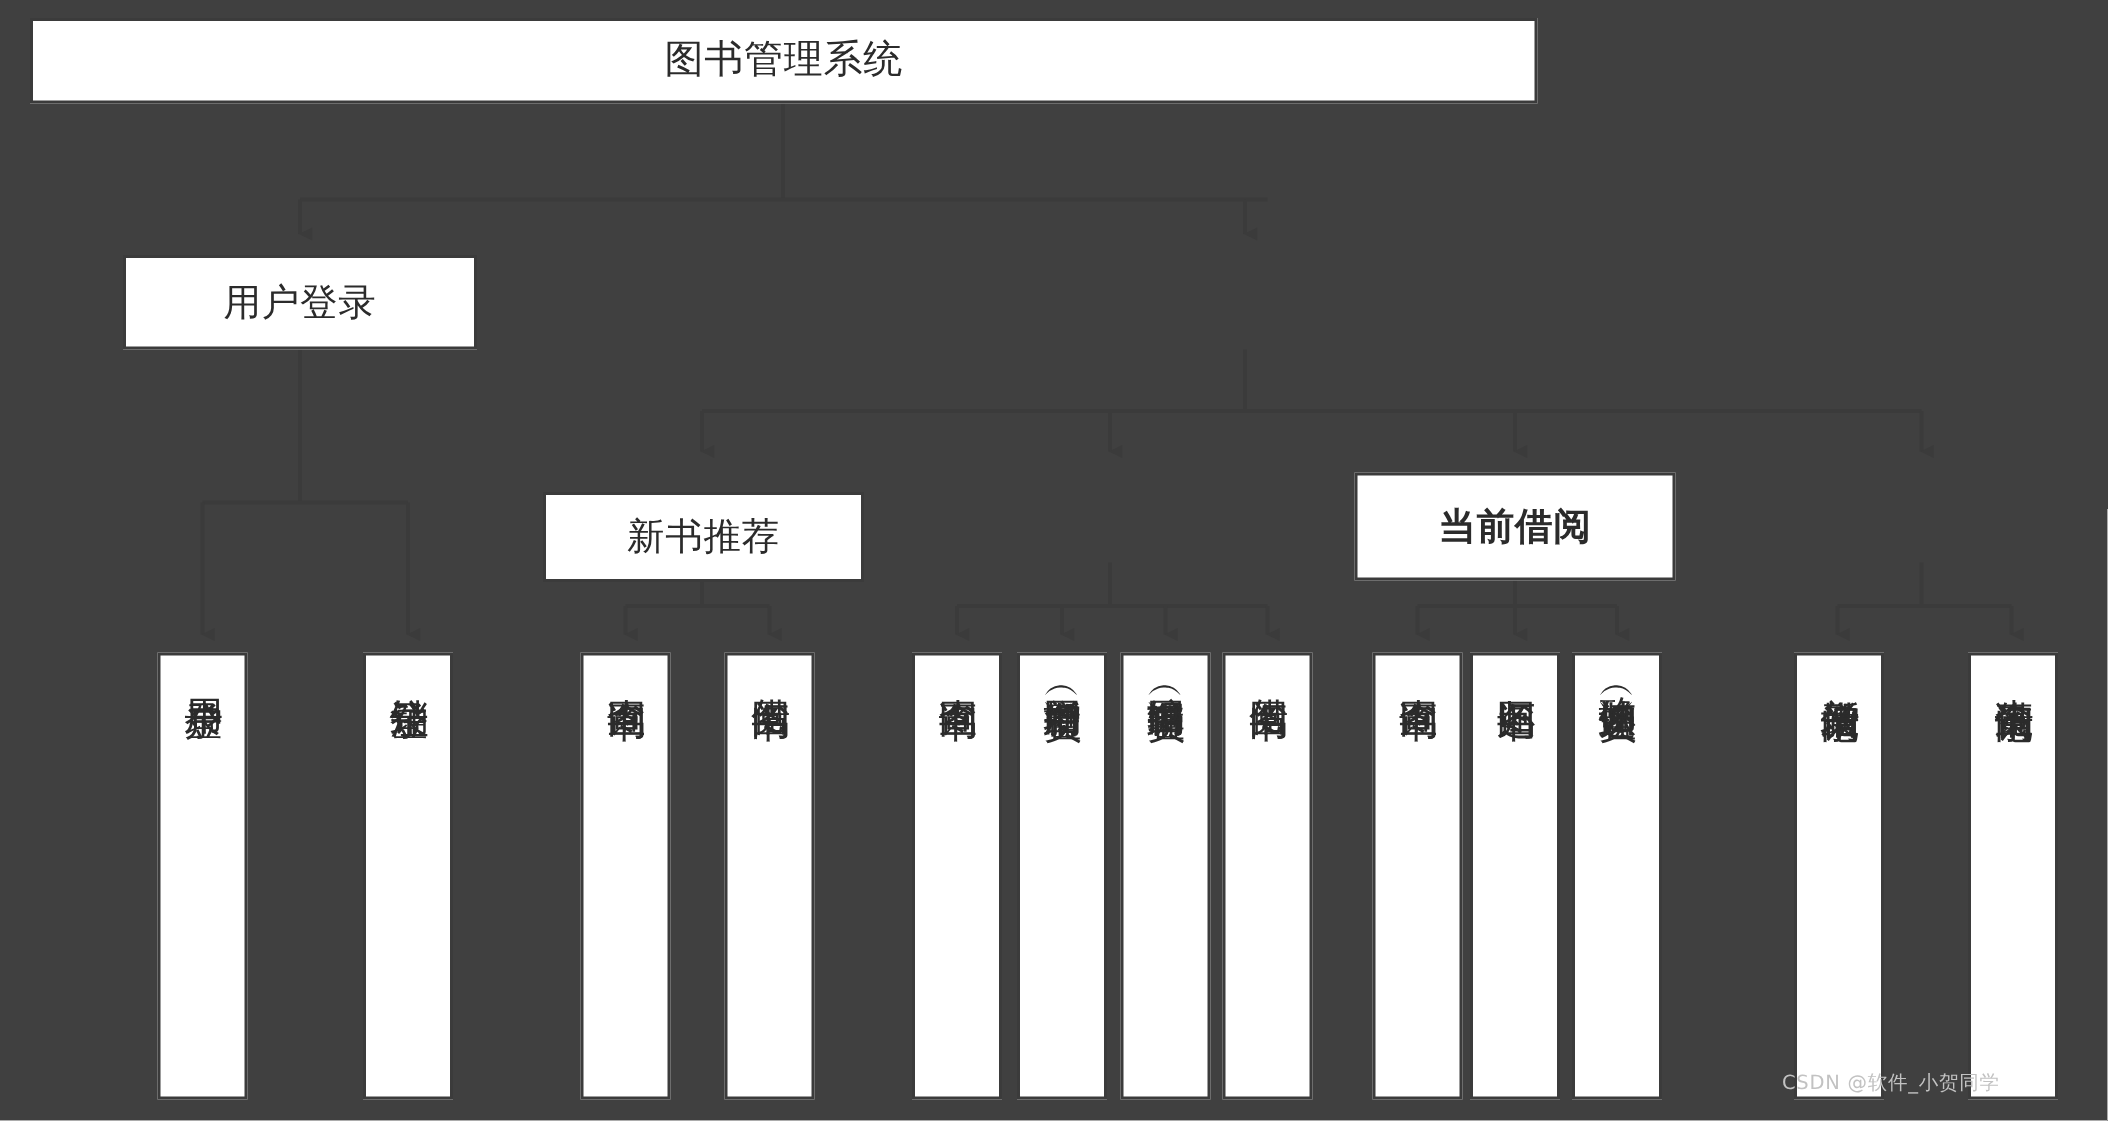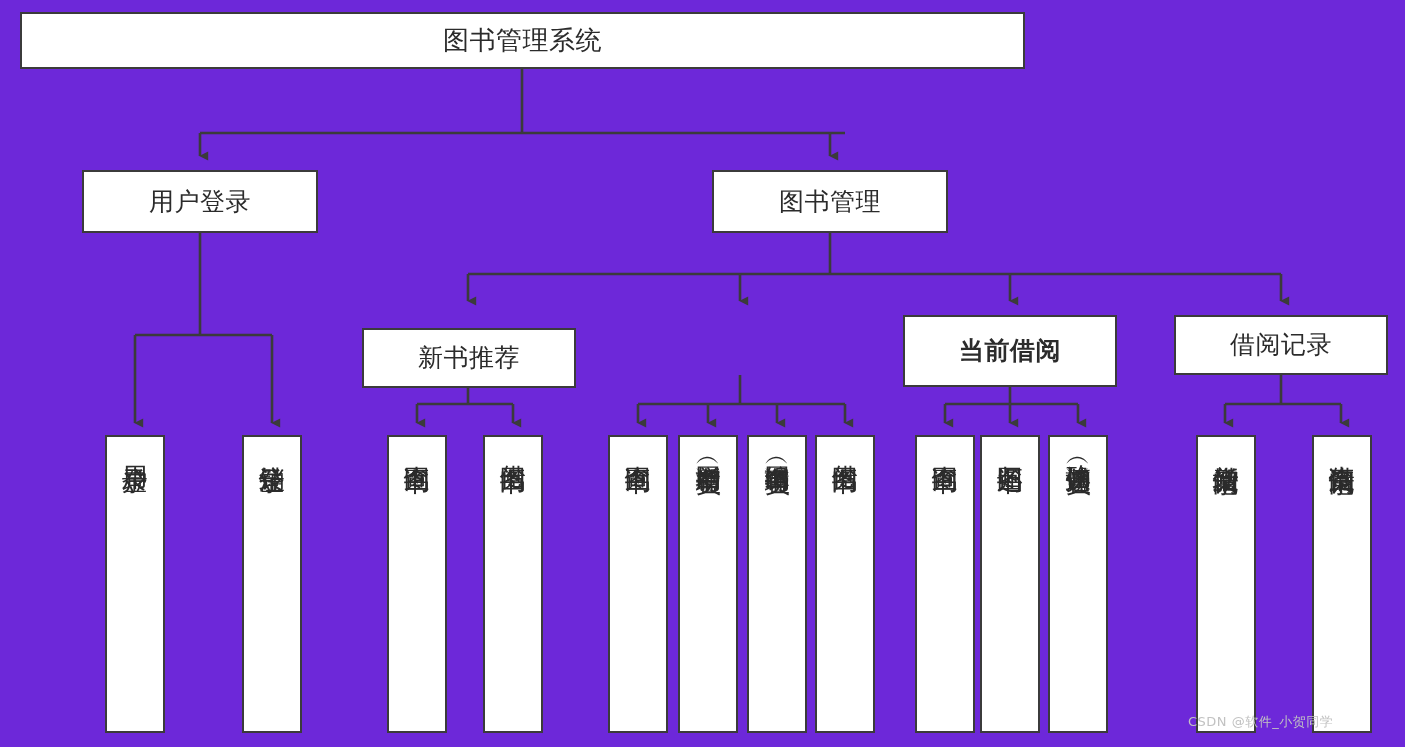--- a/index.html
+++ b/index.html
@@ -8,21 +8,21 @@
     padding: 0;
     background: #ffffff;
   }
   body {
     font-family: "DejaVu Sans", "Liberation Sans", sans-serif;
   }
   #canvas {
     position: relative;
     width: 1405px;
     height: 747px;
-    background: #6d28d9;
+    background: #404040;
     overflow: hidden;
   }
   #wires {
     position: absolute;
     left: 0;
     top: 0;
     width: 1405px;
     height: 747px;
     pointer-events: none;
   }
@@ -136,36 +136,30 @@
   </svg>
 
   <div class="node horiz root" style="left:20px;top:12px;width:1005px;height:57px;">
     <span class="label">图书管理系统</span>
   </div>
 
   <div class="node horiz" style="left:82px;top:170px;width:236px;height:63px;">
     <span class="label">用户登录</span>
   </div>
 
-  <div class="node horiz" style="left:712px;top:170px;width:236px;height:63px;">
-    <span class="label">图书管理</span>
-  </div>
 
   <div class="node horiz" style="left:362px;top:328px;width:214px;height:60px;">
     <span class="label">新书推荐</span>
   </div>
 
 
   <div class="node horiz" style="left:903px;top:315px;width:214px;height:72px;font-weight:bold;">
     <span class="label">当前借阅</span>
   </div>
 
-  <div class="node horiz" style="left:1174px;top:315px;width:214px;height:60px;">
-    <span class="label">借阅记录</span>
-  </div>
 
   <div class="node vert" style="left:105px;top:435px;width:60px;height:298px;">
     <span class="label">用户登录</span>
   </div>
 
   <div class="node vert" style="left:242px;top:435px;width:60px;height:298px;">
     <span class="label">注销登录</span>
   </div>
 
   <div class="node vert" style="left:387px;top:435px;width:60px;height:298px;">

